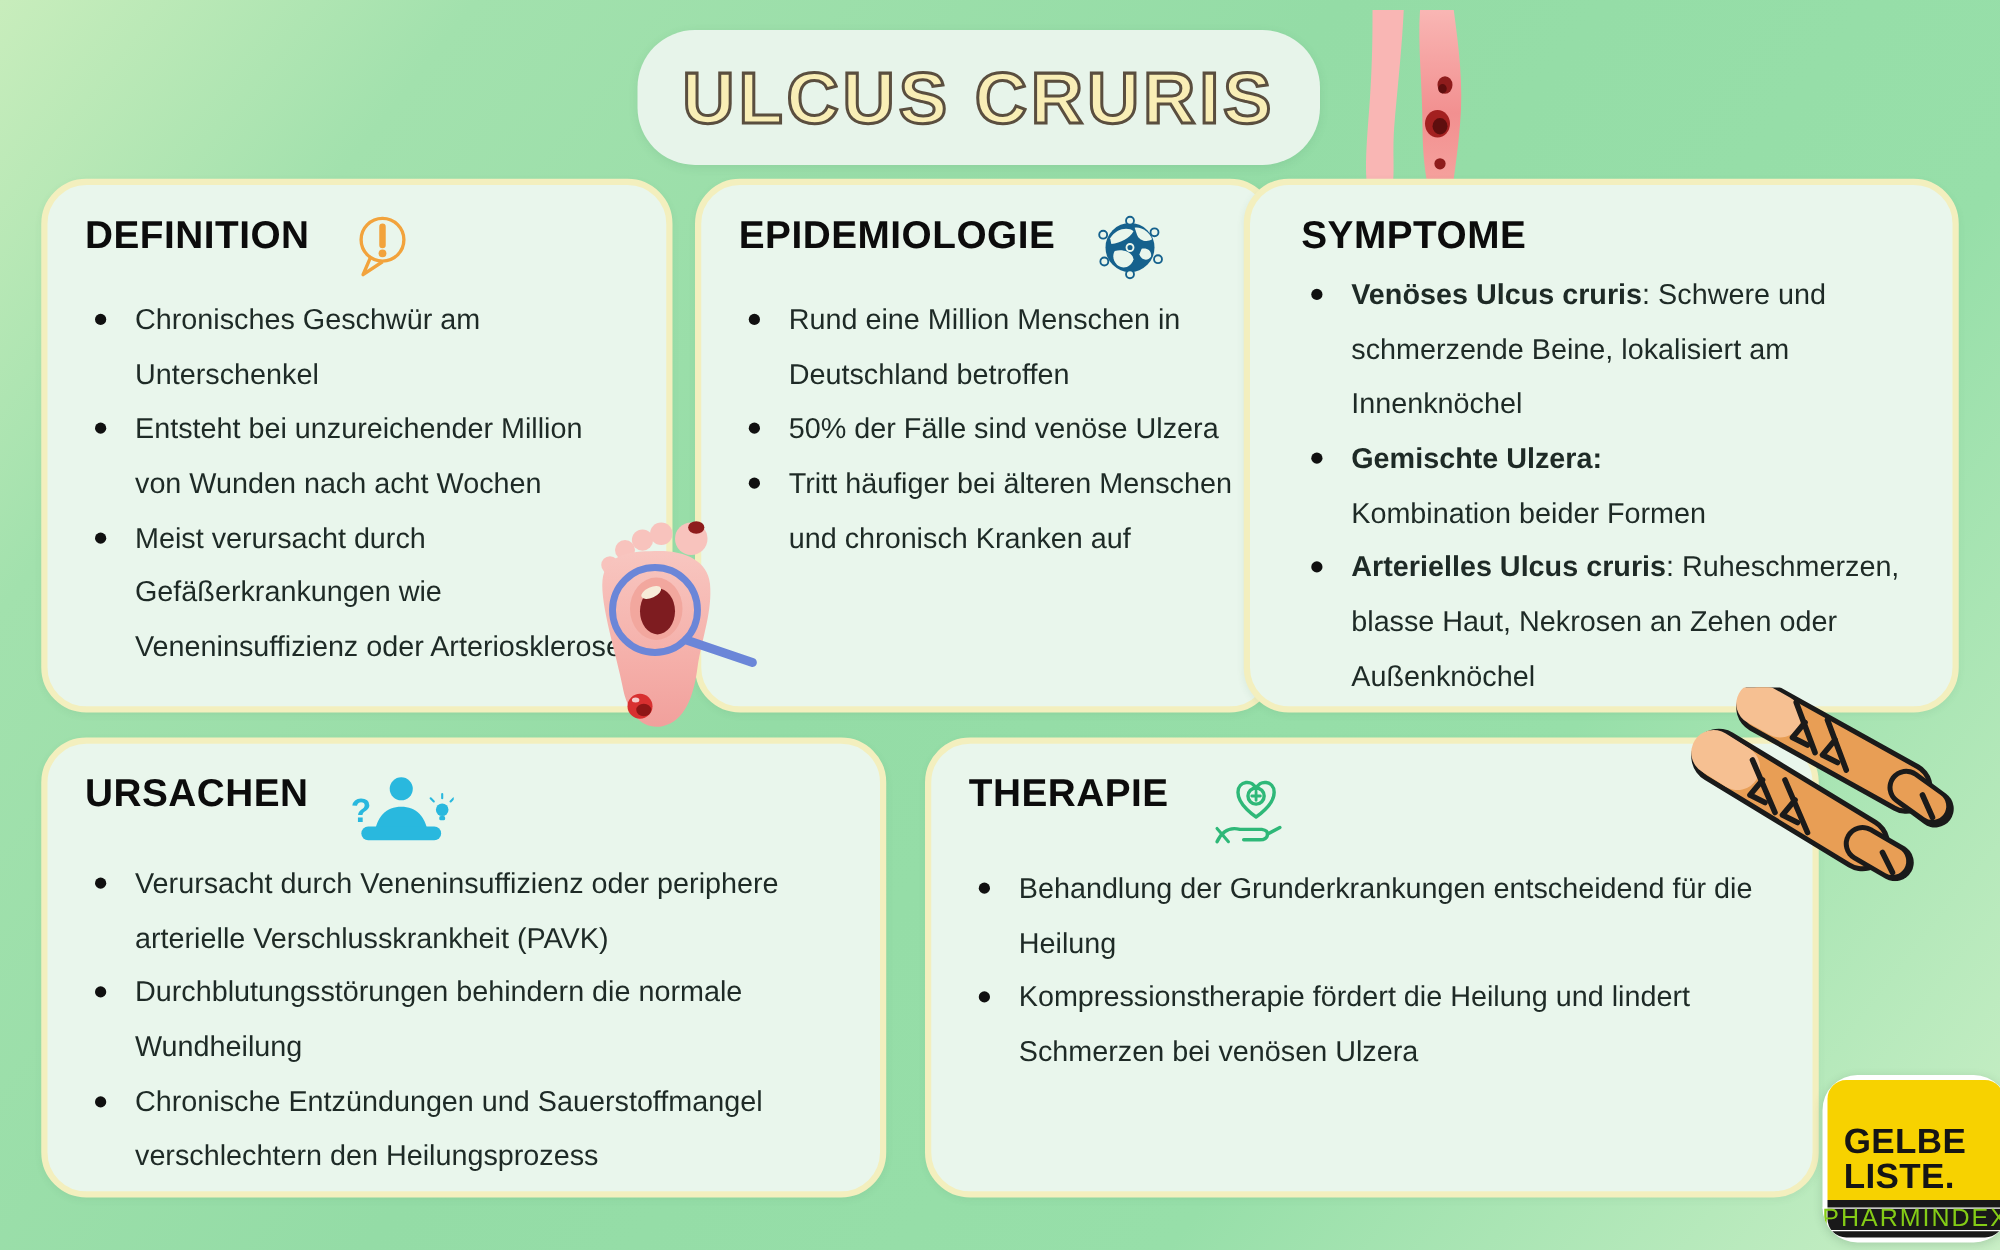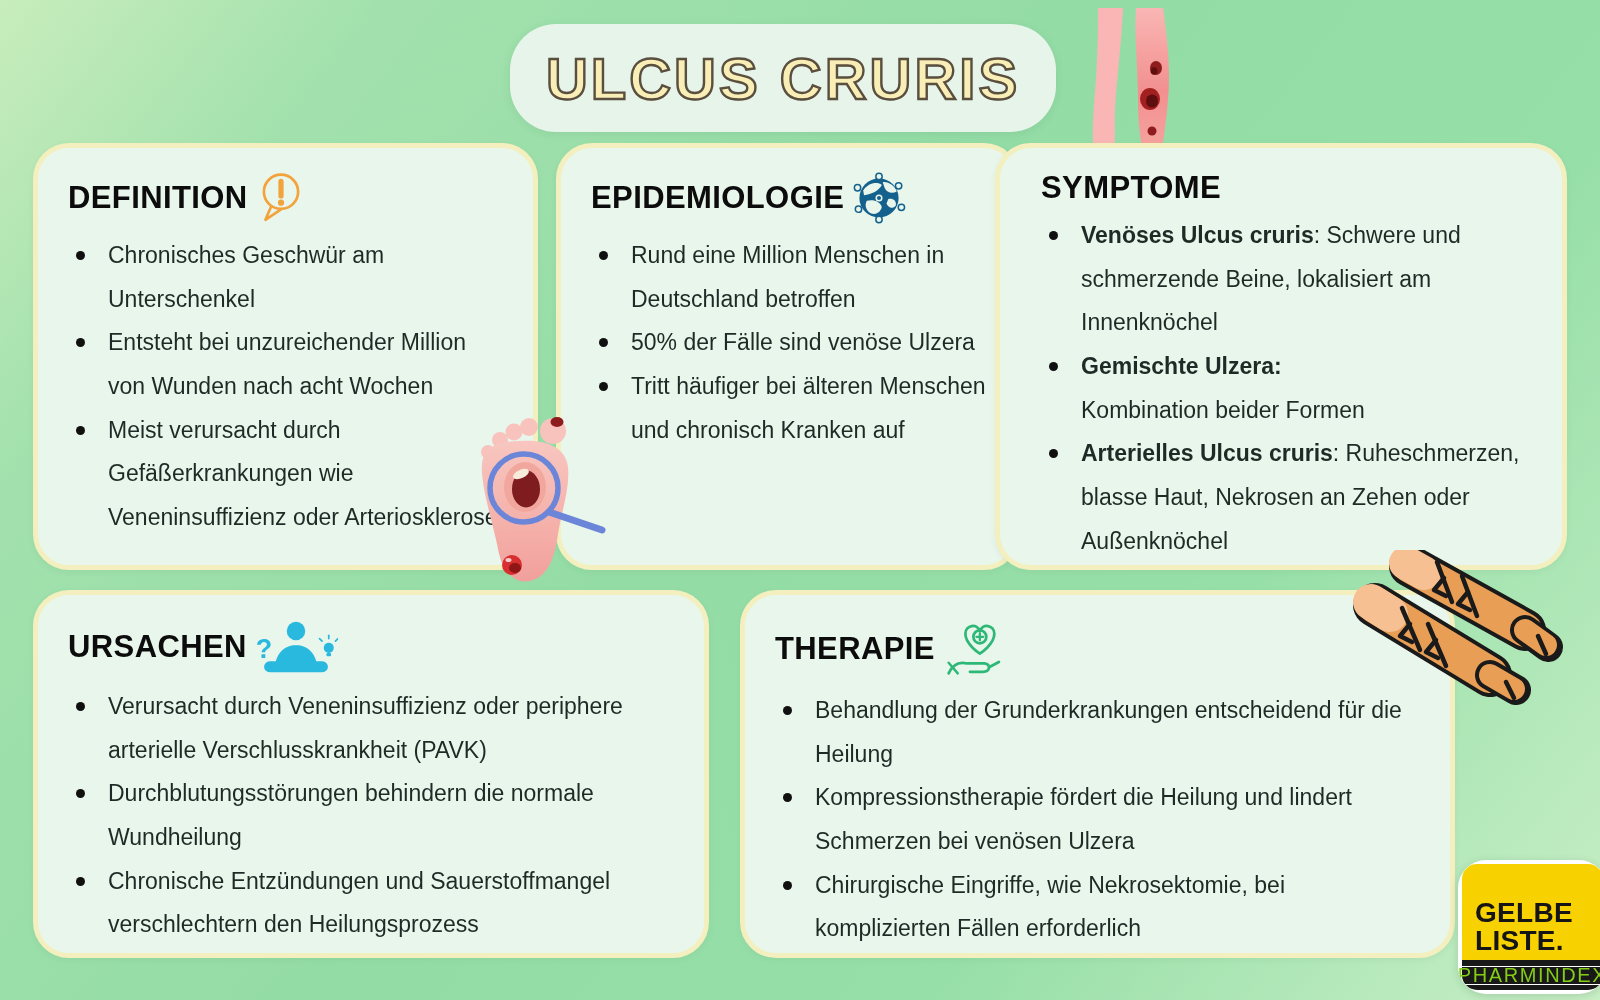--- a/index.html
+++ b/index.html
@@ -39,21 +39,21 @@
     border:5px solid var(--card_border,#f3efbe);
     border-radius:36px;
     padding:18px 26px 10px 28px;
     box-shadow:0 2px 6px rgba(60,120,80,.08);
   }
   #card-definition{left:33px;top:143px;width:505px;height:427px;}
   #card-epidemiologie{left:556px;top:143px;width:464px;height:427px;}
   #card-symptome{left:995px;top:143px;width:572px;height:427px;padding-left:39px;}
   #card-ursachen{left:33px;top:590px;width:676px;height:368px;}
   #card-therapie{left:740px;top:590px;width:715px;height:368px;}
-  .card-header{display:flex;align-items:center;gap:7px;margin:4px 0 2px 2px;}
+  .card-header{display:flex;align-items:flex-start;gap:32px;margin:4px 0 2px 2px;}
   .card-header h2{
     font-size:31px;font-weight:800;color:var(--heading,#0c0c0c);letter-spacing:.4px;
   }
   .bullets{list-style:none;margin-top:8px;}
   .bullets li{
     position:relative;padding-left:42px;
     font-size:23px;line-height:1.9;color:var(--text,#1e2a26);
   }
   .bullets li::before{
     content:"";position:absolute;left:10px;top:17px;width:9px;height:9px;
@@ -206,21 +206,20 @@
           <path d="M49 21.5 L49 30.5 M44.5 26 L53.5 26" stroke-width="3"></path>
           <path d="M8 74 Q16 57 32 61 L55 61 Q62 62 61 67 Q60 72 53 72 L36 72"></path>
           <path d="M61 66 L74 59"></path>
           <path d="M8 60 L20 74" stroke-width="3.2"></path>
         </g>
       </svg>
     </div>
     <ul class="bullets">
       <li>Behandlung der Grunderkrankungen entscheidend für die Heilung</li>
       <li>Kompressionstherapie fördert die Heilung und lindert Schmerzen bei venösen Ulzera</li>
-      <li>Chirurgische Eingriffe, wie Nekrosektomie, bei komplizierten Fällen erforderlich</li>
     </ul>
   </section>
 
   <svg id="foot-ill" class="ill" viewBox="0 0 145 185">
     <defs>
       <linearGradient id="gradPink" x1="0" y1="0" x2="0" y2="1">
         <stop offset="0" stop-color="#f8c6c0"></stop>
           <stop offset="60%" stop-color="#f5b0aa"></stop>
           <stop offset="100%" stop-color="#f1a09c"></stop>
       </linearGradient>

